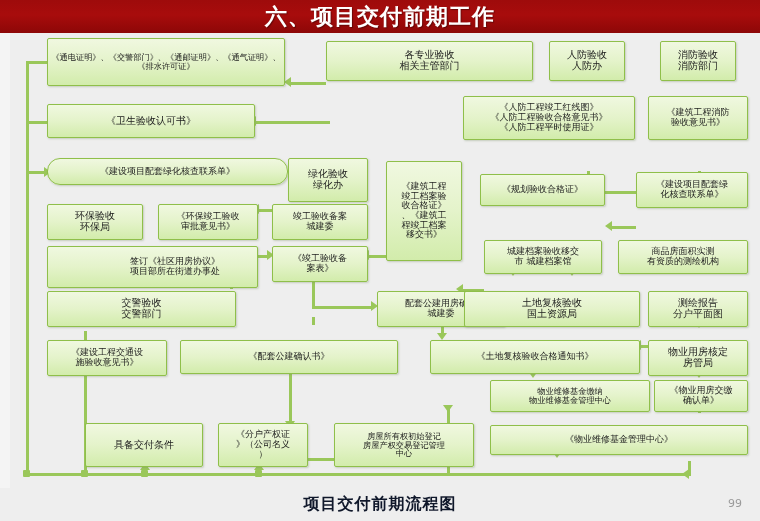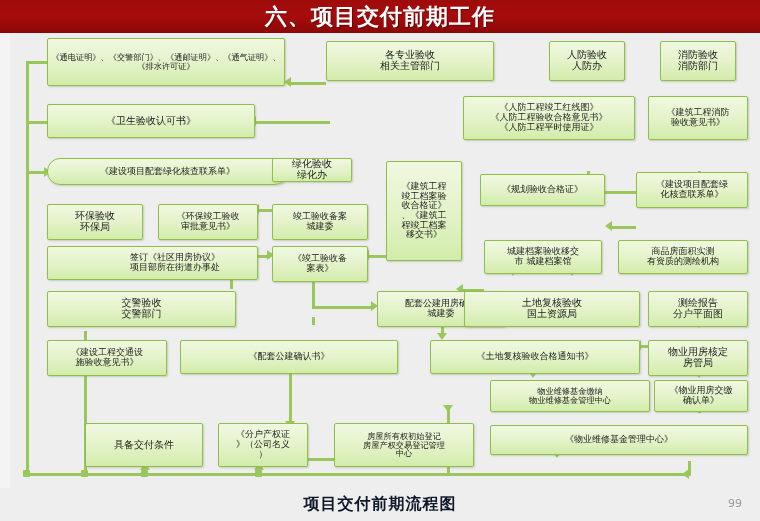--- a/index.html
+++ b/index.html
@@ -194,21 +194,21 @@
     <div class="arrow ar-down" style="left:552px; top:418px;"></div>
 
     <div class="ln lnh" style="left:306px; top:425px; width:28px;"></div>
     <div class="arrow ar-left" style="left:300px; top:420px;"></div>
 
     <div class="ln lnv" style="left:230px; top:246px; height:10px;"></div>
 
     <div class="box f8" style="left:47px;  top:5px;   width:238px; height:48px;">
         <span>《通电证明》、《交警部门》、《通邮证明》、《通气证明》、《排水许可证》</span>
       </div>
-    <div class="box" style="left:326px; top:8px;   width:168px; height:40px;">
+    <div class="box" style="left:326px; top:8px;   width:207px; height:40px;">
         <span>各专业验收<br>相关主管部门</span>
       </div>
     <div class="box" style="left:549px; top:8px;   width:76px;  height:40px;">
         <span>人防验收<br>人防办</span>
       </div>
     <div class="box" style="left:660px; top:8px;   width:76px;  height:40px;">
         <span>消防验收<br>消防部门</span>
       </div>
 
     <div class="box" style="left:47px;  top:71px;  width:208px; height:34px;">
@@ -217,21 +217,21 @@
     <div class="box f9" style="left:463px; top:63px;  width:172px; height:44px;">
         <span>《人防工程竣工红线图》<br>《人防工程验收合格意见书》<br>《人防工程平时使用证》</span>
       </div>
     <div class="box f9" style="left:648px; top:63px;  width:100px; height:44px;">
         <span>《建筑工程消防<br>验收意见书》</span>
       </div>
 
     <div class="box f9" style="left:47px;  top:125px; width:241px; height:27px;border-radius:13px;">
         <span>《建设项目配套绿化核查联系单》</span>
       </div>
-    <div class="box" style="left:272px; top:125px; width:80px;  height:24px;">
+    <div class="box" style="left:288px; top:125px; width:80px;  height:44px;">
         <span>绿化验收<br>绿化办</span>
       </div>
     <div class="box f9" style="left:480px; top:141px; width:125px; height:32px;">
         <span>《规划验收合格证》</span>
       </div>
     <div class="box f9" style="left:636px; top:139px; width:112px; height:36px;">
         <span>《建设项目配套绿<br>化核查联系单》</span>
       </div>
 
     <div class="box" style="left:47px;  top:171px; width:96px;  height:36px;justify-content:flex-end;">
@@ -240,21 +240,21 @@
     <div class="box f9" style="left:158px; top:171px; width:100px; height:36px;">
         <span>《环保竣工验收<br>审批意见书》</span>
       </div>
     <div class="box f9" style="left:272px; top:171px; width:96px;  height:36px;">
         <span>竣工验收备案<br>城建委</span>
       </div>
     <div class="box f9" style="left:386px; top:128px; width:76px;  height:100px;">
         <span>《建筑工程<br>竣工档案验<br>收合格证》<br>、《建筑工<br>程竣工档案<br>移交书》</span>
       </div>
 
-    <div class="box f9" style="left:47px;  top:213px; width:211px; height:34px;padding-left:47px;">
+    <div class="box f9" style="left:47px;  top:213px; width:211px; height:42px;padding-left:47px;">
         <span>签订《社区用房协议》<br>项目部所在街道办事处</span>
       </div>
     <div class="box f9" style="left:272px; top:213px; width:96px;  height:36px;">
         <span>《竣工验收备<br>案表》</span>
       </div>
     <div class="box f9" style="left:484px; top:207px; width:118px; height:34px;">
         <span>城建档案验收移交<br>市 城建档案馆</span>
       </div>
     <div class="box f9" style="left:618px; top:207px; width:130px; height:34px;">
         <span>商品房面积实测<br>有资质的测绘机构</span>

